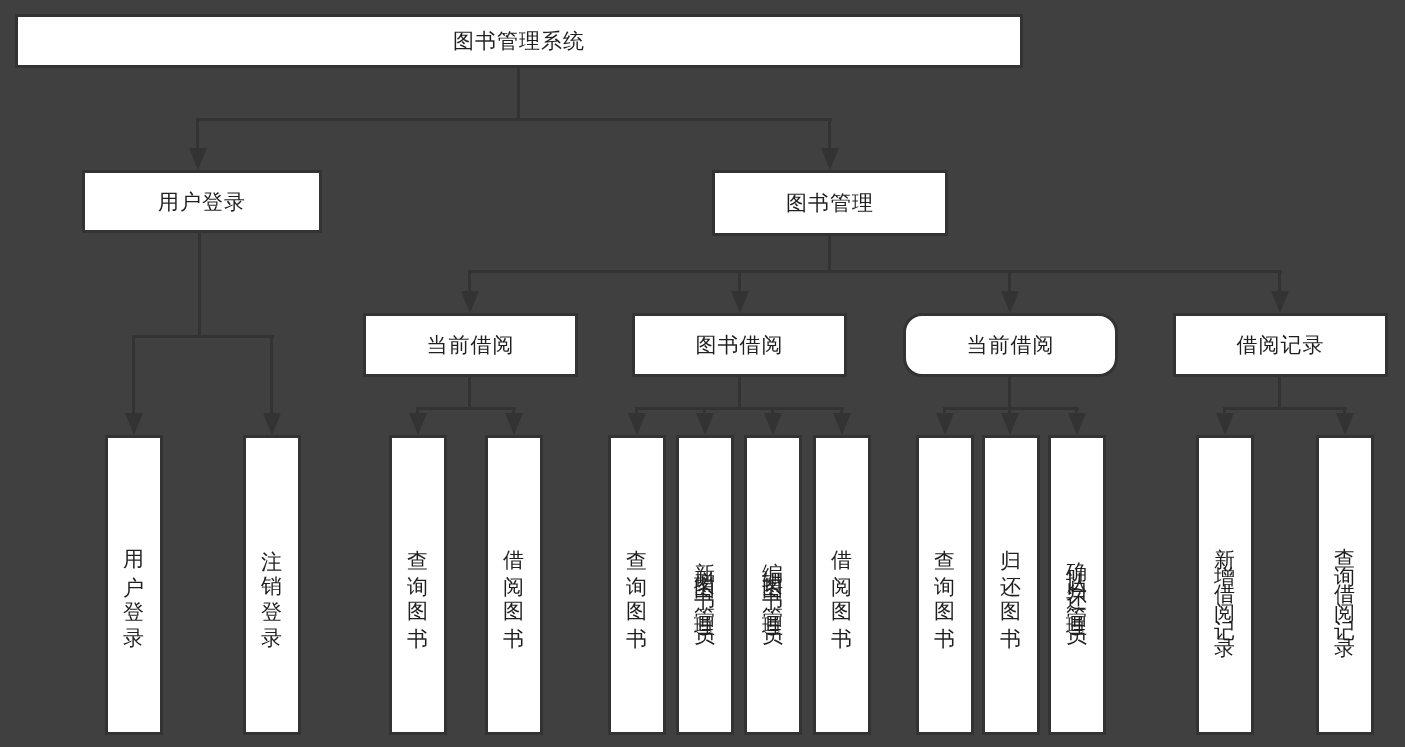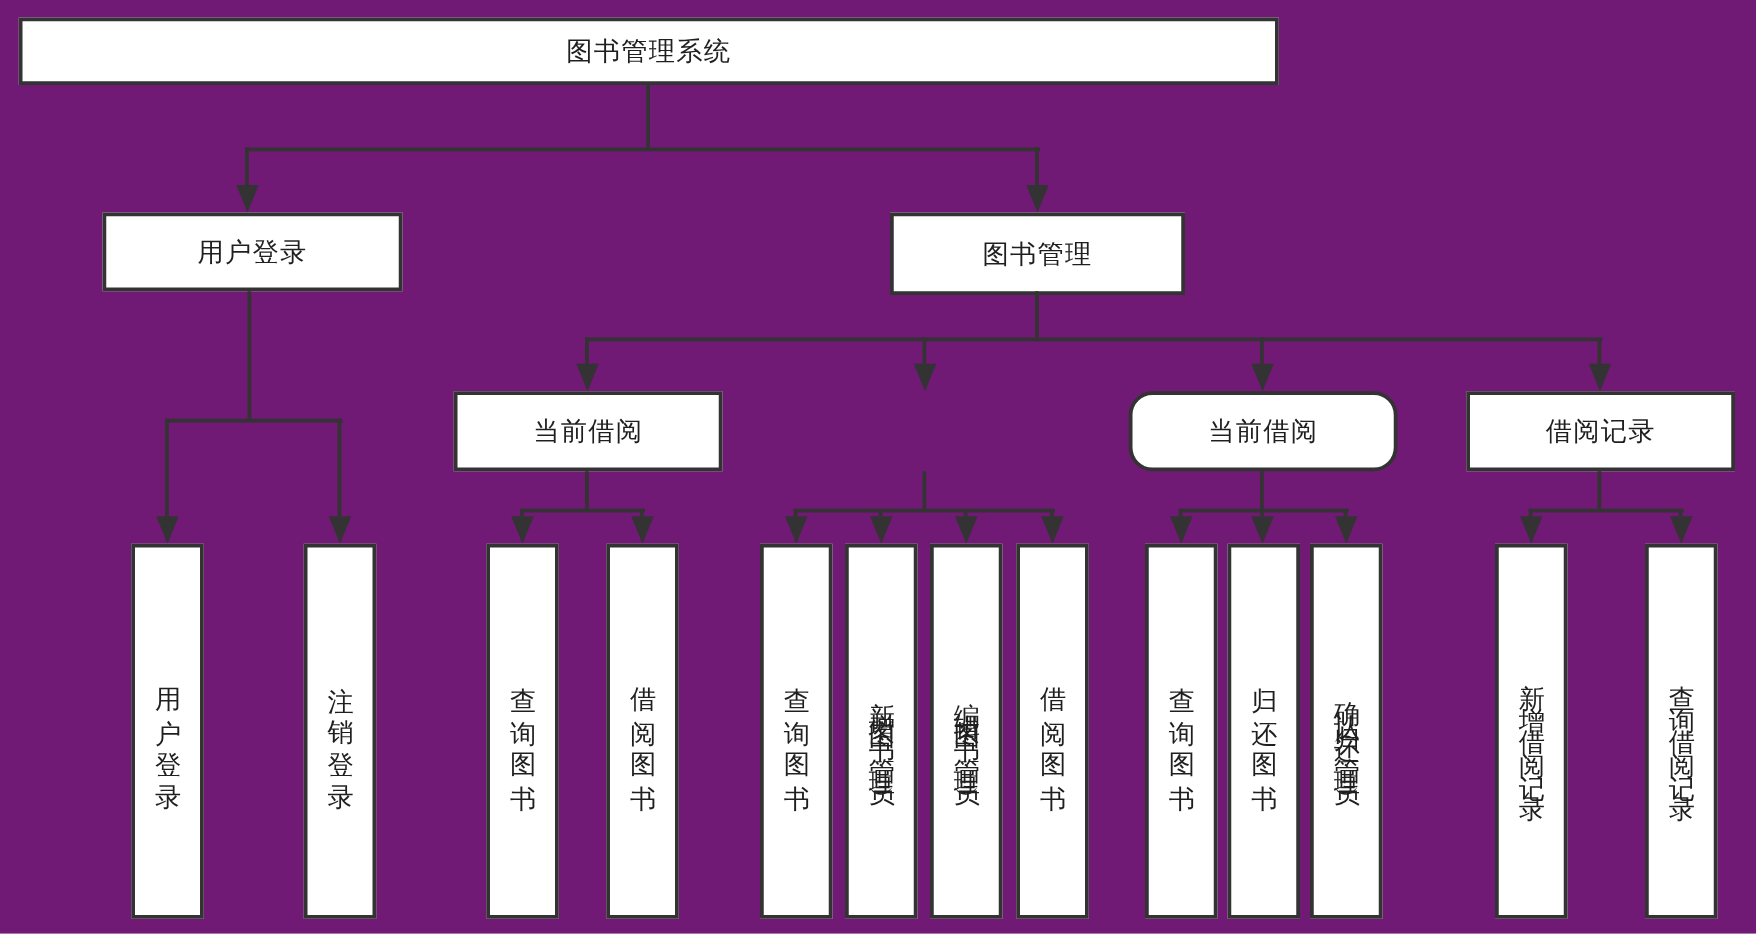--- a/index.html
+++ b/index.html
@@ -1,20 +1,20 @@
 <!DOCTYPE html>
 <html><head>
 <meta charset="utf-8">
 <style>
   html, body { margin: 0; padding: 0; background: #ffffff; }
   #canvas {
     position: relative;
     width: 1405px;
     height: 747px;
-    background: #701a75;
+    background: #404040;
     font-family: "Liberation Sans", "DejaVu Sans", sans-serif;
     overflow: hidden;
   }
   .box {
     position: absolute;
     background: #ffffff;
     border: 3px solid #333333;
     box-sizing: border-box;
     display: flex;
     align-items: center;
@@ -86,20 +86,23 @@
   <div class="tri" style="left:461px; top:291px;"></div>
   <div class="v" style="left:738px; top:270px; height:21px;"></div>
   <div class="tri" style="left:731px; top:291px;"></div>
   <div class="v" style="left:1008px; top:270px; height:21px;"></div>
   <div class="tri" style="left:1001px; top:291px;"></div>
   <div class="v" style="left:1278px; top:270px; height:21px;"></div>
   <div class="tri" style="left:1271px; top:291px;"></div>
 
   <div class="box hbox" style="left:363px; top:313px; width:215px; height:64px;">
     <span>当前借阅</span>
+  </div>
+  <div class="box hbox" style="left:632px; top:313px; width:215px; height:64px;">
+    <span>图书借阅</span>
   </div>
   <div class="box hbox" style="left:903px; top:313px; width:215px; height:64px;border-radius:19px;">
     <span>当前借阅</span>
   </div>
   <div class="box hbox" style="left:1173px; top:313px; width:215px; height:64px;">
     <span>借阅记录</span>
   </div>
 
   <div class="v" style="left:468px; top:377px; height:30px;"></div>
   <div class="h" style="left:416px; top:407px; width:100px;"></div>

